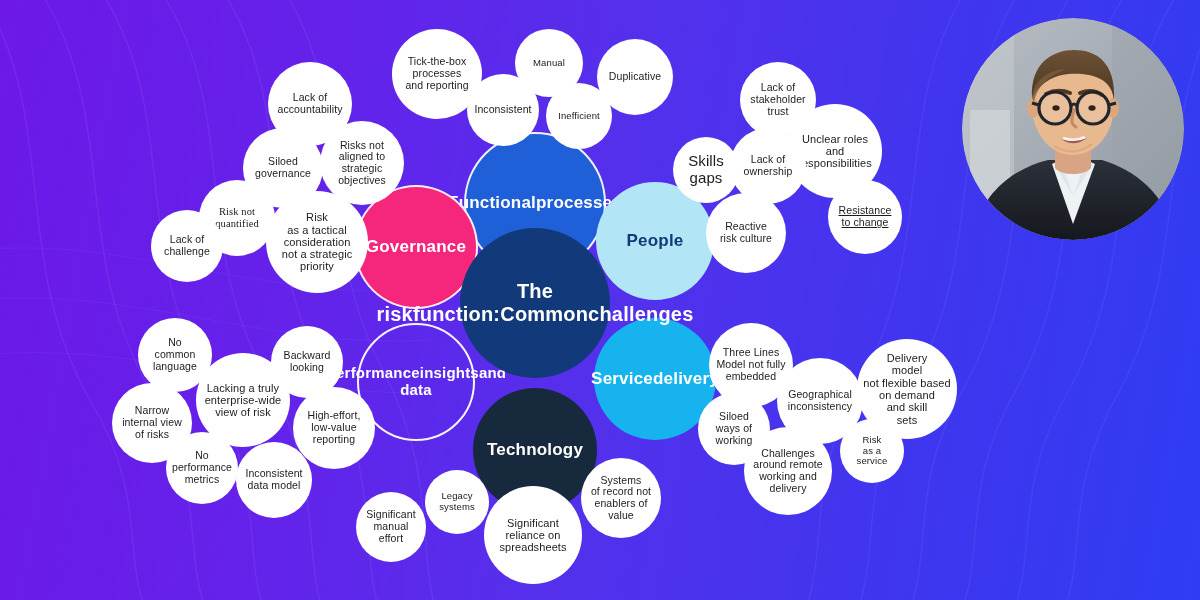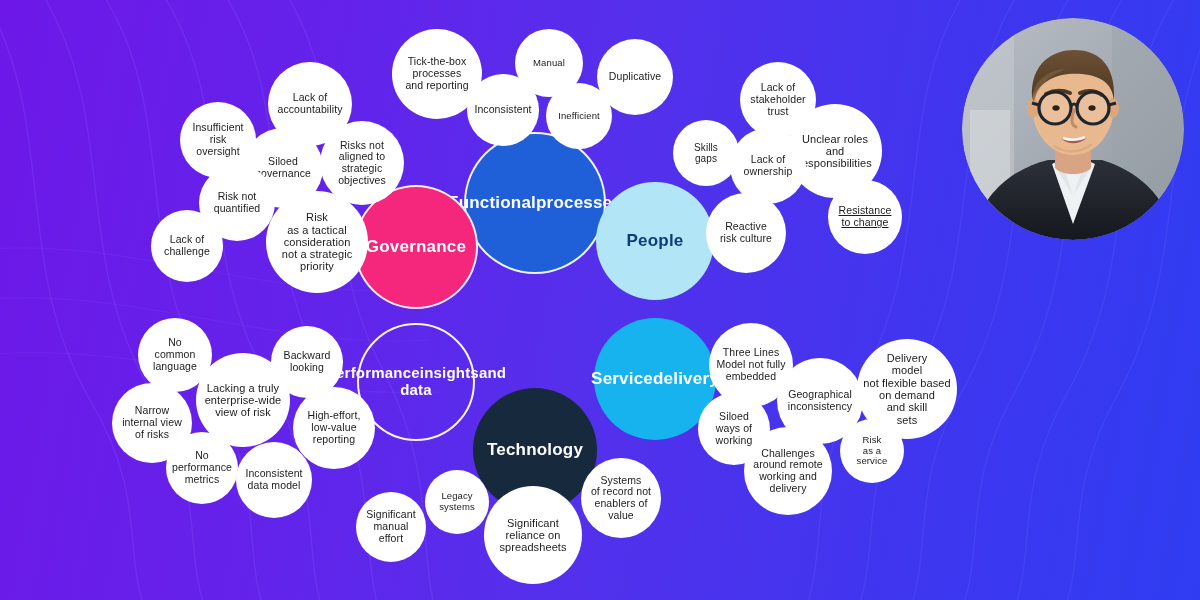--- a/index.html
+++ b/index.html
@@ -149,26 +149,22 @@
       </div>
       <div class="bub hub hub-service" style="left: 594px; top: 318px; width: 122px; height: 122px; background: rgb(23, 179, 238);">
         <div><span>Service</span><span>delivery</span></div>
       </div>
       <div class="bub hub hub-technology" style="left: 473px; top: 388px; width: 124px; height: 124px; background: rgb(23, 41, 60);">
         <div><span>Technology</span></div>
       </div>
       <div class="bub hub hub-performance" style="left: 357px; top: 323px; width: 118px; height: 118px;">
         <div><span>Performance</span><span>insights</span><span>and data</span></div>
       </div>
-      <div class="bub leaf" style="left: 180px; top: 102px; width: 76px; height: 76px;">
-        <div>
-          <span>Insufficient</span>
-          <span>risk</span>
-          <span>oversight</span>
-        </div>
+      <div class="bub hub hub-center" style="left: 460px; top: 228px; width: 150px; height: 150px;">
+        <div><span>The risk</span><span>function:</span><span>Common</span><span>challenges</span></div>
       </div>
       <div class="bub leaf" style="left: 268px; top: 62px; width: 84px; height: 84px;">
         <div>
           <span>Lack of</span>
           <span>accountability</span>
         </div>
       </div>
       <div class="bub leaf" style="left: 243px; top: 128px; width: 80px; height: 80px;">
         <div>
           <span>Siloed</span>
@@ -176,21 +172,21 @@
         </div>
       </div>
       <div class="bub leaf" style="left: 320px; top: 121px; width: 84px; height: 84px;">
         <div>
           <span>Risks not</span>
           <span>aligned to</span>
           <span>strategic</span>
           <span>objectives</span>
         </div>
       </div>
-      <div class="bub leaf" style="left: 199px; top: 165px; width: 76px; height: 76px;">
+      <div class="bub leaf" style="left: 199px; top: 180px; width: 76px; height: 76px; font-family: Liberation Serif, serif;">
         <div>
           <span>Risk not</span>
           <span>quantified</span>
         </div>
       </div>
       <div class="bub leaf" style="left: 266px; top: 191px; width: 102px; height: 102px; font-size: 11px;">
         <div>
           <span>Risk</span>
           <span>as a tactical</span>
           <span>consideration</span>
@@ -238,21 +234,21 @@
           <span>trust</span>
         </div>
       </div>
       <div class="bub leaf" style="left: 788px; top: 104px; width: 94px; height: 94px; font-size: 11px;">
         <div>
           <span>Unclear roles</span>
           <span>and</span>
           <span>responsibilities</span>
         </div>
       </div>
-      <div class="bub leaf" style="left: 673px; top: 120px; width: 66px; height: 66px; font-size: 10px;">
+      <div class="bub leaf" style="left: 673px; top: 137px; width: 66px; height: 66px; font-size: 15px;">
         <div>
           <span>Skills</span>
           <span>gaps</span>
         </div>
       </div>
       <div class="bub leaf" style="left: 730px; top: 128px; width: 76px; height: 76px;">
         <div>
           <span>Lack of</span>
           <span>ownership</span>
         </div>

